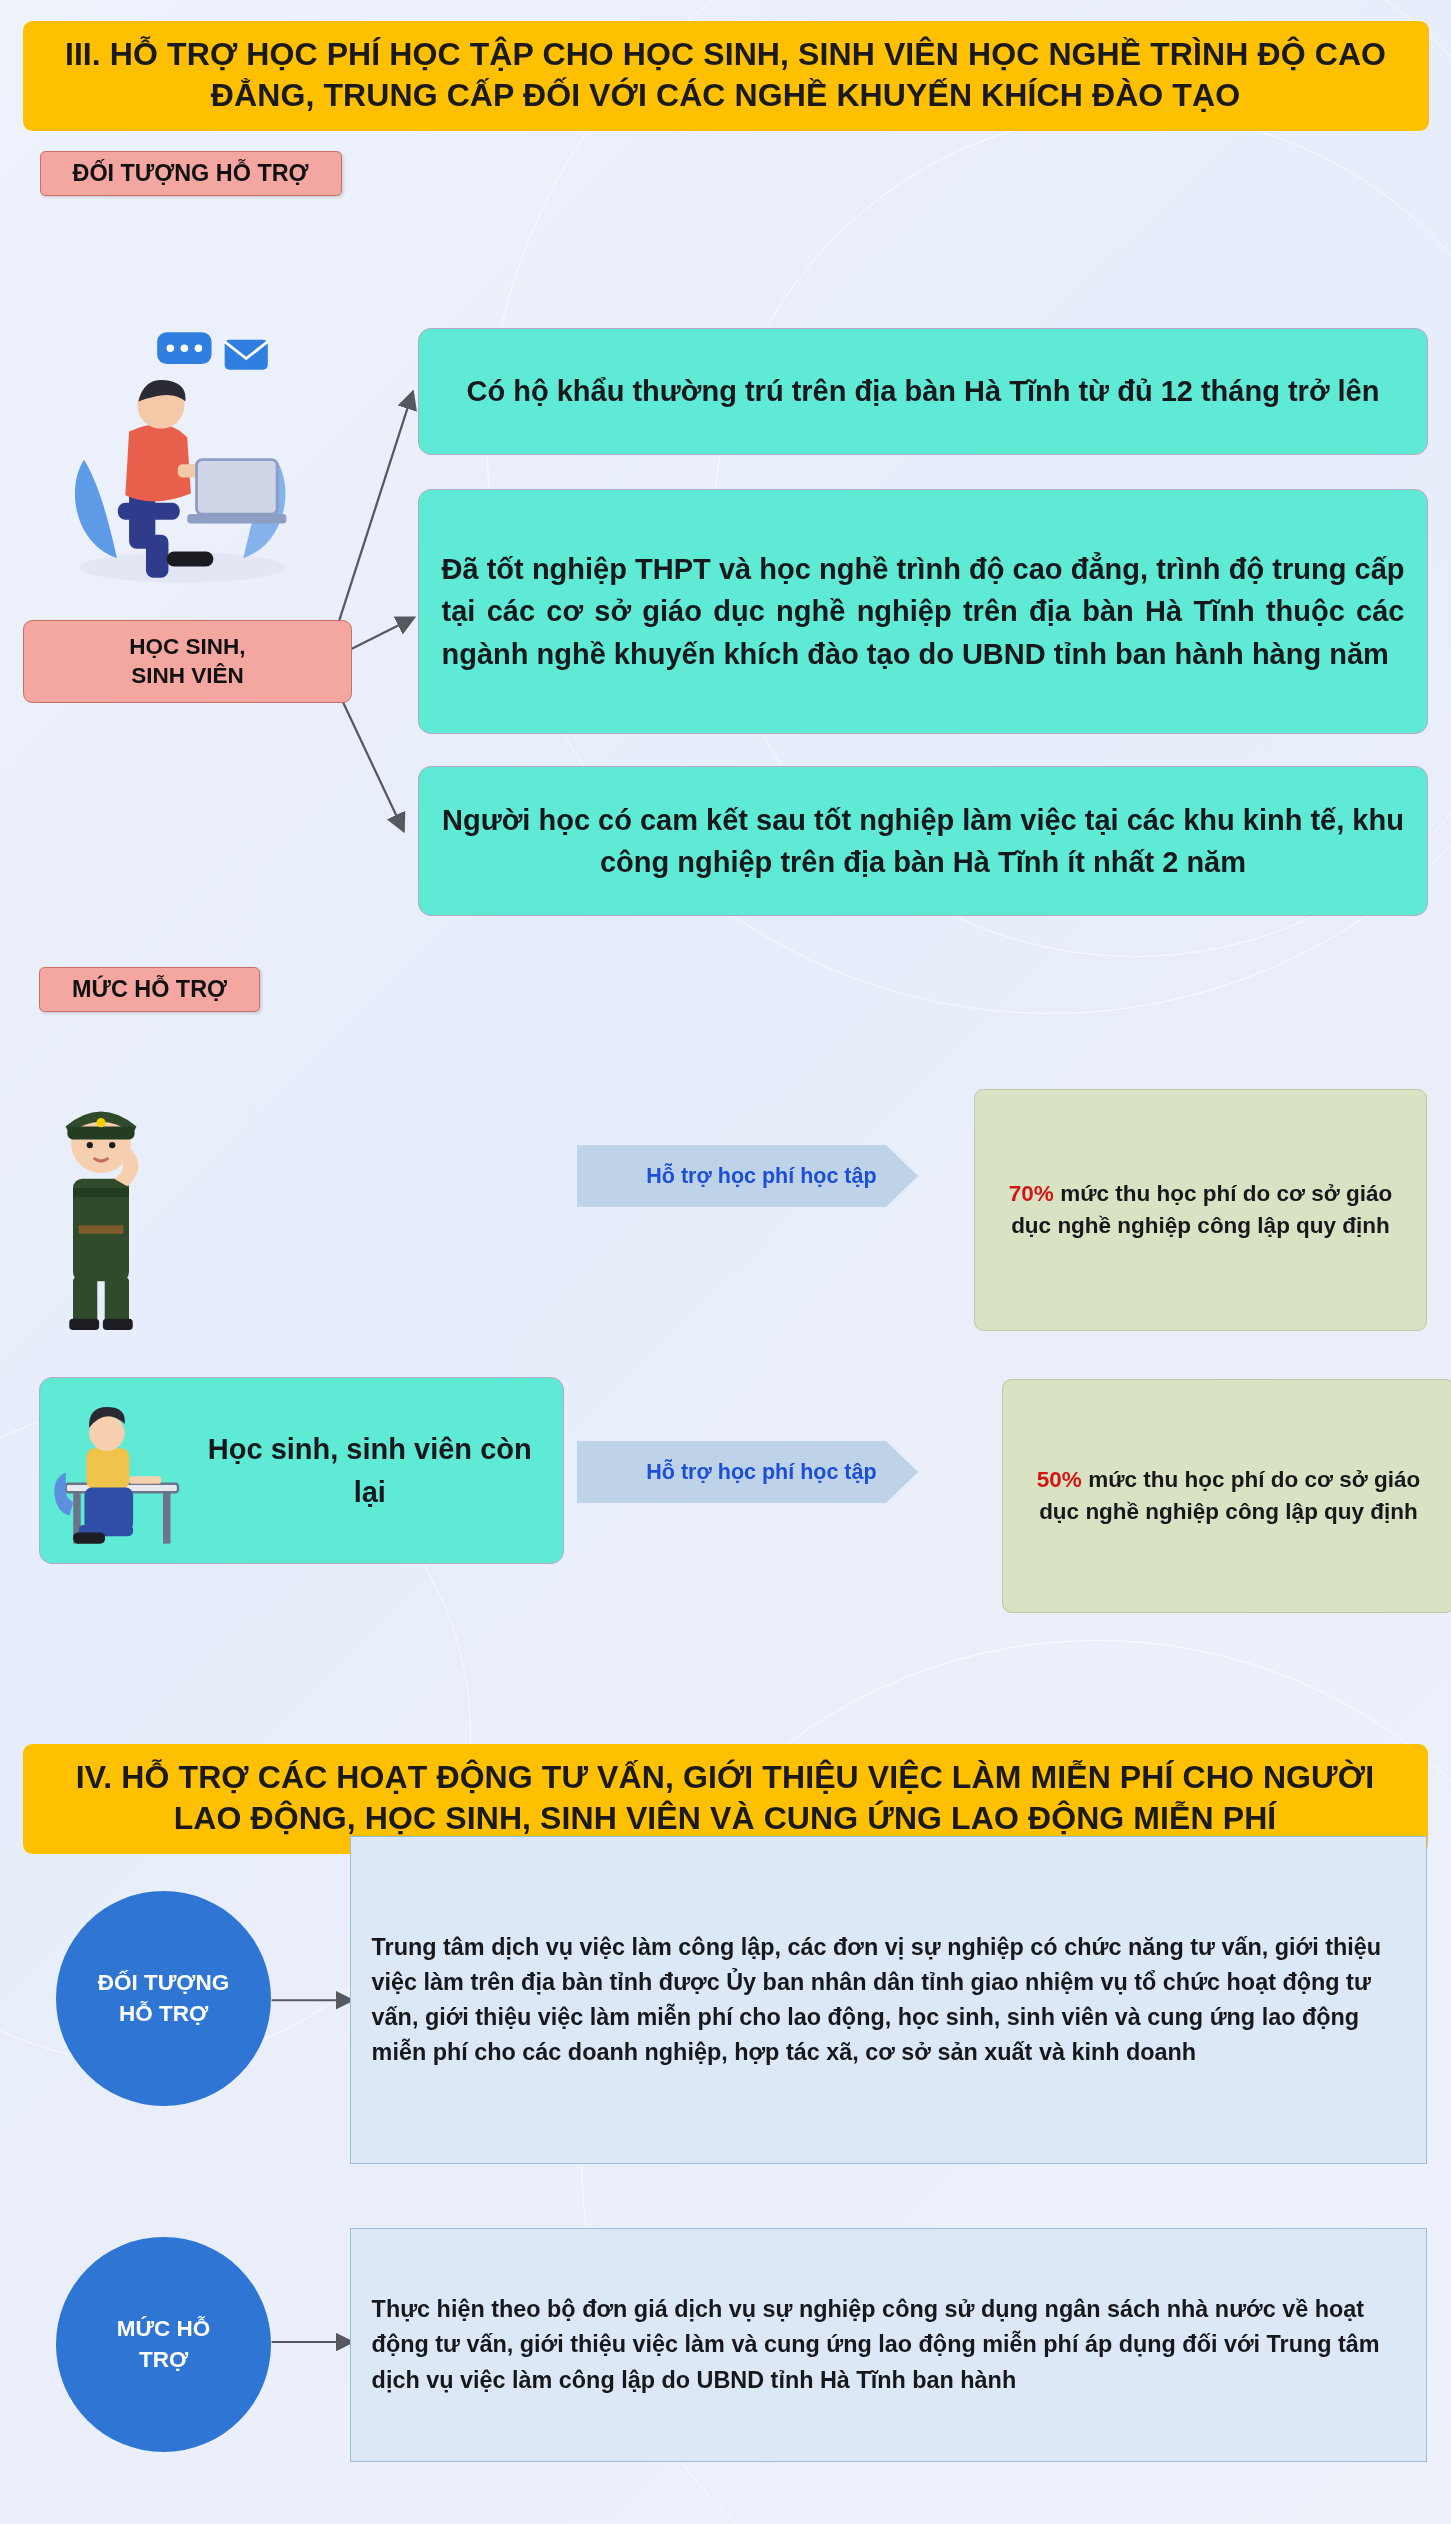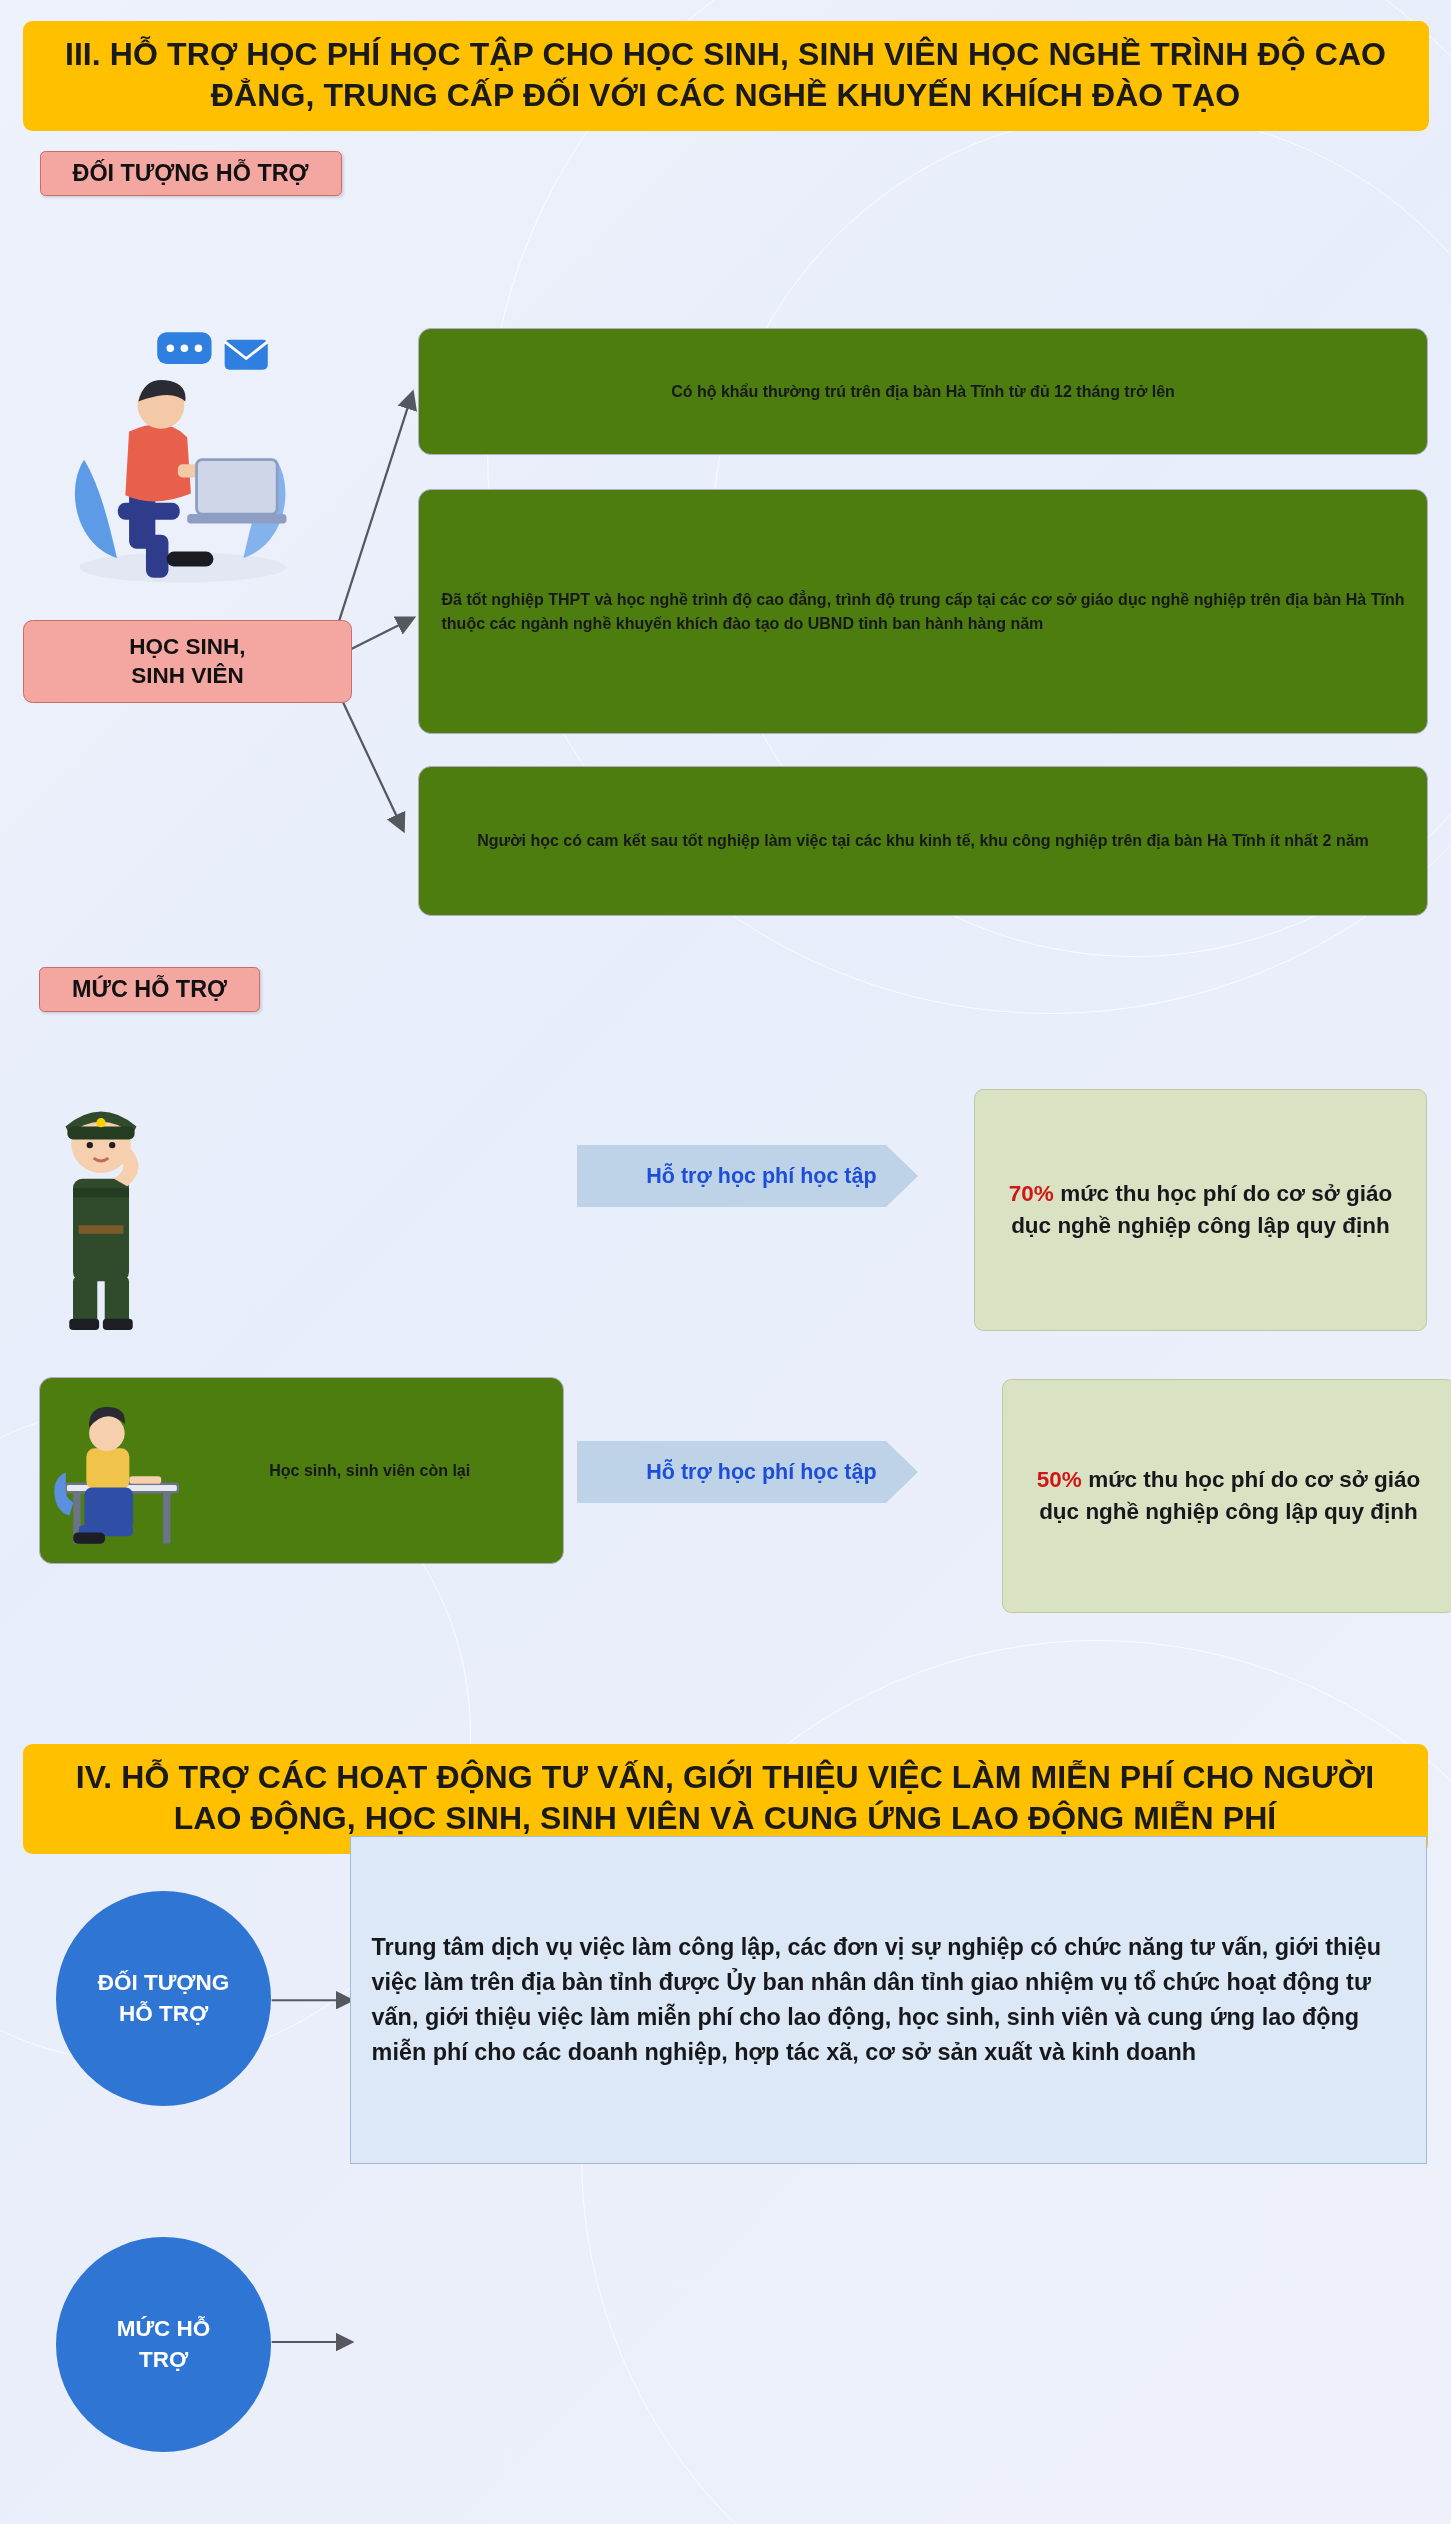--- a/index.html
+++ b/index.html
@@ -50,25 +50,25 @@
     padding: 7.5px 32px 8.4px 32px;
     font-size: 23.4px;
     font-weight: bold;
     color: #111;
     margin: 20.6px 0 0 17px;
     box-shadow: 1.9px 1.9px 2.8px rgba(0,0,0,0.12);
   }
 
   
   .pbox {
-    background: #4d7c0f;
+    background: #5eead4;
     border: 0.9px solid #b3a9c9;
     border-radius: 13px;
     color: #17181c;
-    font-size: 16px;
+    font-size: 29px;
     line-height: 1.45;
     padding: 15px 22.5px;
     box-sizing: border-box;
     font-weight: 600;
   }
   .pbox.center { text-align: center; }
   .pbox.justify { text-align: justify; text-justify: inter-word; }
 
   .gbox {
     background: #D9E3C4;
@@ -301,15 +301,18 @@
   <div class="abs circle" style="left:56px;top:1891px;width:215px;height:215px;">
     <span style="padding:0 34px;">ĐỐI TƯỢNG HỖ TRỢ</span>
   </div>
   <div class="abs bluebox" style="left:350px;top:1836px;width:1077px;height:328px;display:flex;align-items:center;">
     <span>Trung tâm dịch vụ việc làm công lập, các đơn vị sự nghiệp có chức năng tư vấn, giới thiệu việc làm trên địa bàn tỉnh được Ủy ban nhân dân tỉnh giao nhiệm vụ tổ chức hoạt động tư vấn, giới thiệu việc làm miễn phí cho lao động, học sinh, sinh viên và cung ứng lao động miễn phí cho các doanh nghiệp, hợp tác xã, cơ sở sản xuất và kinh doanh</span>
   </div>
 
   <div class="abs circle" style="left:56px;top:2237px;width:215px;height:215px;">
     <span style="padding:0 41px;">MỨC HỖ TRỢ</span>
   </div>
+  <div class="abs bluebox" style="left:350px;top:2228px;width:1077px;height:234px;display:flex;align-items:center;">
+    <span>Thực hiện theo bộ đơn giá dịch vụ sự nghiệp công sử dụng ngân sách nhà nước về hoạt động tư vấn, giới thiệu việc làm và cung ứng lao động miễn phí áp dụng đối với Trung tâm dịch vụ việc làm công lập do UBND tỉnh Hà  Tĩnh ban hành</span>
+  </div>
 
 </div>
 
 
 </body></html>

